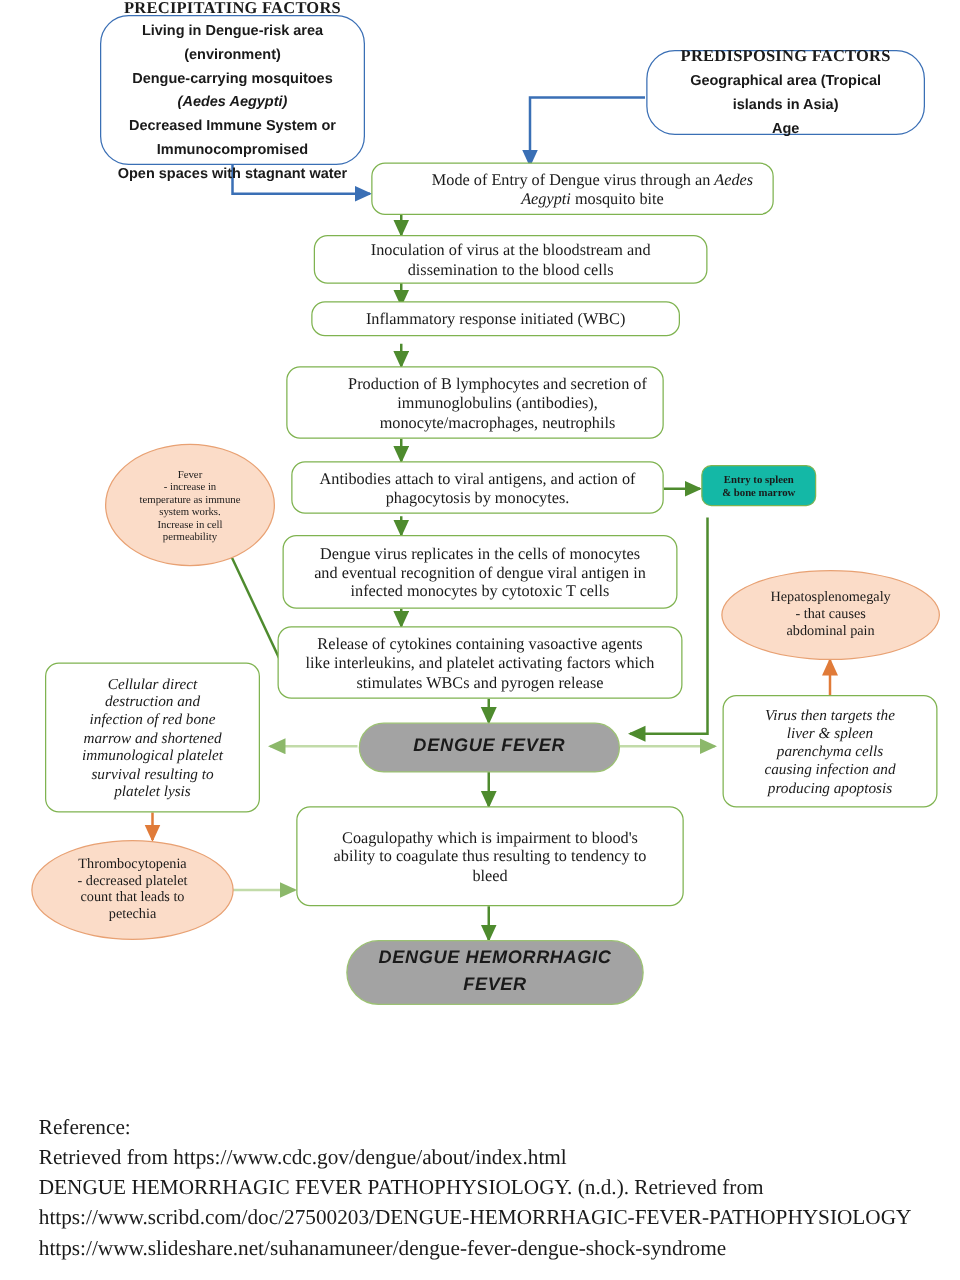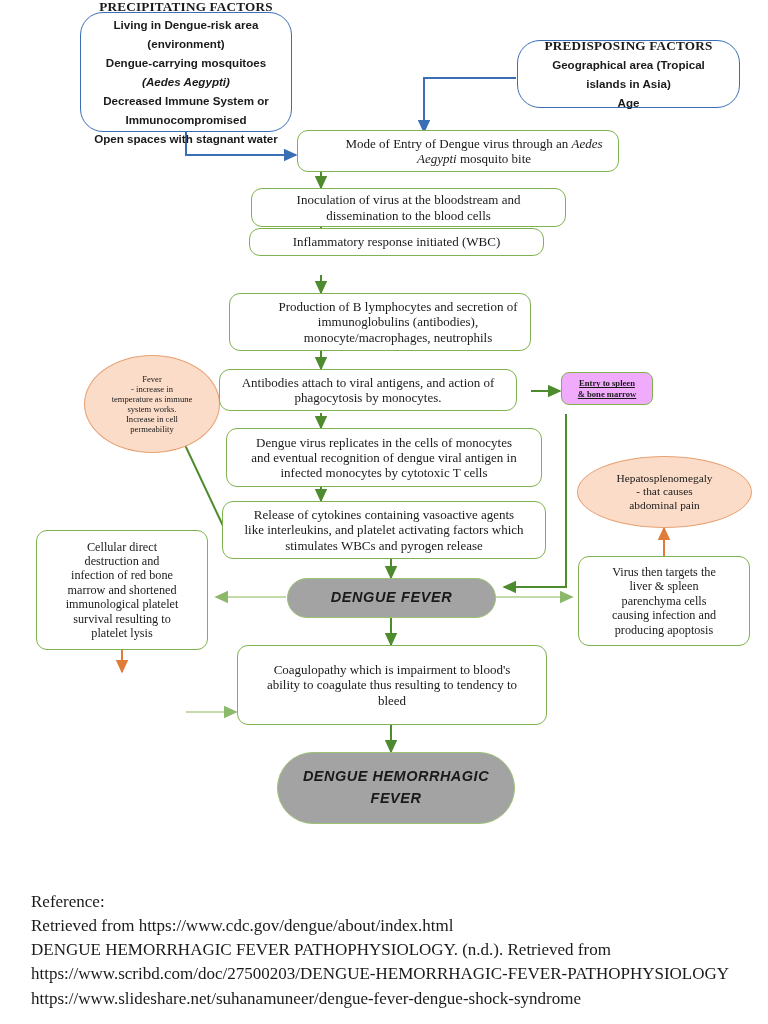--- a/index.html
+++ b/index.html
@@ -11,35 +11,35 @@
 
   .node{position:absolute;box-sizing:border-box;display:flex;align-items:center;
         justify-content:center;text-align:center;}
   .node .txt{display:block;width:100%;padding:0 6px;line-height:1.18;}
 
   
   .rrect{border:1.3px solid #7fb350;border-radius:11px;background:#ffffff;}
   
   .brect{border:1.4px solid #3a6fb5;border-radius:23px;background:#ffffff;}
   
-  .srect{border:1.2px solid #7fb350;border-radius:8px;background:#f0abfc;text-decoration:underline;}
+  .srect{border:1.2px solid #7fb350;border-radius:8px;background:#14b8a6;}
   
   .stadium{border:1.4px solid #9cc273;background:#a3a3a3;border-radius:999px;font-style:italic;}
   
   .ellipse{border:1.2px solid #e8a173;background:#fbdcc8;border-radius:50%;}
 
   .bold{font-weight:bold;}
   .sans{font-family:"Liberation Sans", sans-serif;}
   .ital{font-style:italic;}
 
   .heading{font-size:13.2px;font-weight:bold;letter-spacing:.2px;}
   .sub{font-size:11.6px;font-weight:bold;}
 
   .f13{font-size:13px;}
-  .f12{font-size:12.2px;}
+  .f12{font-size:12.2px;font-style:italic;}
   .f11{font-size:11.4px;}
   .f9{font-size:8.6px;}
 
   #ref{position:absolute;left:31px;top:890px;width:640px;font-size:17px;
        line-height:1.42;color:#1a1a1a;}
   #ref div{white-space:nowrap;}
 </style>
 </head>
 <body>
 
@@ -141,21 +141,21 @@
     </span>
   </div>
 
   <div class="node rrect" style="left:251px;top:188px;width:315px;height:39px;">
     <span class="txt f13">
       <span>Inoculation of virus at the bloodstream and</span><br>
       <span>dissemination to the blood cells</span>
     </span>
   </div>
 
-  <div class="node rrect" style="left:249px;top:228px;width:295px;height:28px;border-radius:11px;">
+  <div class="node rrect" style="left:249px;top:241px;width:295px;height:28px;border-radius:11px;">
     <span class="txt f13">Inflammatory response initiated (WBC)</span>
   </div>
 
   <div class="node rrect" style="left:229px;top:293px;width:302px;height:58px;padding-left:36px;">
     <span class="txt f13">
       <span>Production of B lymphocytes and secretion of</span><br>
       <span>immunoglobulins (antibodies),</span><br>
       <span>monocyte/macrophages, neutrophils</span>
     </span>
   </div>
@@ -164,21 +164,21 @@
     <span class="txt f9">
       <span>Fever</span><br>
       <span>- increase in</span><br>
       <span>temperature as immune</span><br>
       <span>system works.</span><br>
       <span>Increase in cell</span><br>
       <span>permeability</span>
     </span>
   </div>
 
-  <div class="node rrect" style="left:219px;top:369px;width:298px;height:42px;">
+  <div class="node rrect" style="left:233px;top:369px;width:298px;height:42px;">
     <span class="txt f13">
       <span>Antibodies attach to viral antigens, and action of</span><br>
       <span>phagocytosis by monocytes.</span>
     </span>
   </div>
 
   <div class="node srect" style="left:561px;top:372px;width:92px;height:33px;">
     <span class="txt f9 bold">
       <span>Entry to spleen</span><br>
       <span>&amp; bone marrow</span>
@@ -236,22 +236,30 @@
   </div>
 
   <div class="node rrect" style="left:237px;top:645px;width:310px;height:80px;">
     <span class="txt f13">
       <span>Coagulopathy which is impairment to blood's</span><br>
       <span>ability to coagulate thus resulting to tendency to</span><br>
       <span>bleed</span>
     </span>
   </div>
 
-
-  <div class="node stadium" style="left:277px;top:752px;width:238px;height:72px;justify-content:center;">
+  <div class="node ellipse" style="left:25px;top:672px;width:162px;height:80px;">
+    <span class="txt f11">
+      <span>Thrombocytopenia</span><br>
+      <span>- decreased platelet</span><br>
+      <span>count that leads to</span><br>
+      <span>petechia</span>
+    </span>
+  </div>
+
+  <div class="node stadium" style="left:277px;top:752px;width:238px;height:52px;justify-content:center;">
     <span class="txt sans bold" style="font-size:14.5px;letter-spacing:.5px;line-height:1.5;">
       <span>DENGUE HEMORRHAGIC</span><br>
       <span>FEVER</span>
     </span>
   </div>
 
   <div id="ref">
     <div>Reference:</div>
     <div>Retrieved from https://www.cdc.gov/dengue/about/index.html</div>
     <div>DENGUE HEMORRHAGIC FEVER PATHOPHYSIOLOGY. (n.d.). Retrieved from</div>

